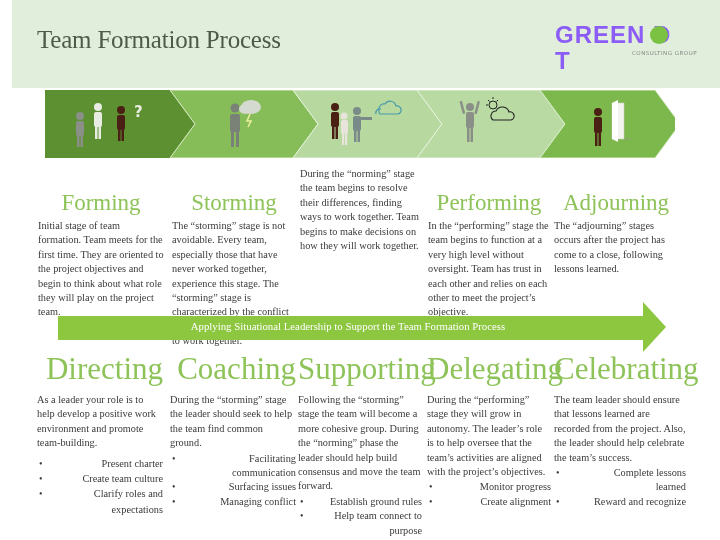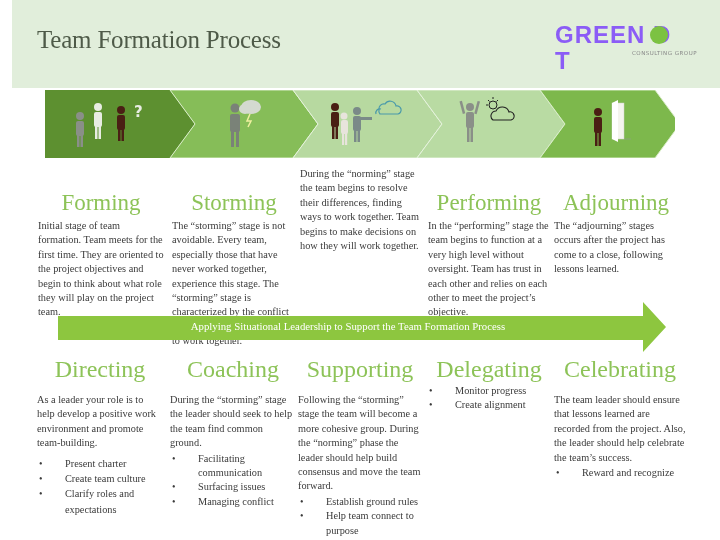--- a/index.html
+++ b/index.html
@@ -54,31 +54,31 @@
     .banner {
       position: absolute; left: 58px; top: 302px; width: 608px; height: 50px;
     }
     .banner-text {
       position: absolute; left: 0; top: 18px; width: 580px; text-align: center;
       font-family: "Liberation Serif", serif; font-size: 10.8px; color: #ffffff;
     }
 
     .lead-name {
       font-family: "Liberation Serif", serif;
-      font-size: 24px; color: #8dc358; text-align: center; line-height: 28px;
+      font-size: 31px; color: #8dc358; text-align: right; line-height: 28px;
     }
     .lead-desc {
       font-family: Liberation Serif, serif;
       font-size: 10.3px; color: #3a3a3a; line-height: 14.4px; margin-top: 10px;
     }
     ul.bullets { list-style: none; margin-top: 1px; }
     ul.bullets li {
       font-family: "Liberation Serif", serif;
       font-size: 10.3px; color: #3a3a3a; line-height: 14.4px;
-      position: relative; padding-left: 28px;
+      position: relative; padding-left: 28px; text-align: right;
     }
     ul.bullets li::before {
       content: "\2022"; position: absolute; left: 2px; top: 0; font-size: 10px;
     }
     ul.bullets.loose li { line-height: 15.4px; }
   </style>
 </head>
 <body>
 
 <div class="header">
@@ -219,24 +219,26 @@
 <div class="stage-col" style="left:298px; top:355px; width:124px;">
   <div class="lead-name">Supporting</div>
   <div class="lead-desc">Following the “storming” stage the team will become a more cohesive group. During the “norming” phase the leader should help build consensus and move the team forward.</div>
   <ul class="bullets">
     <li>Establish ground rules</li>
     <li>Help team connect to purpose</li>
   </ul>
 </div>
 <div class="stage-col" style="left:427px; top:355px; width:124px;">
   <div class="lead-name">Delegating</div>
+  <div class="lead-desc">During the “performing” stage they will grow in autonomy. The leader’s role is to help oversee that the team’s activities are aligned with the project’s objectives.</div>
   <ul class="bullets">
     <li>Monitor progress</li>
     <li>Create alignment</li>
   </ul>
 </div>
 <div class="stage-col" style="left:554px; top:355px; width:132px;">
   <div class="lead-name">Celebrating</div>
   <div class="lead-desc">The team leader should ensure that lessons learned are recorded from the project. Also, the leader should help celebrate the team’s success.</div>
   <ul class="bullets">
+    <li>Complete lessons learned</li>
     <li>Reward and recognize</li>
   </ul>
 </div>
 
 </body></html>

